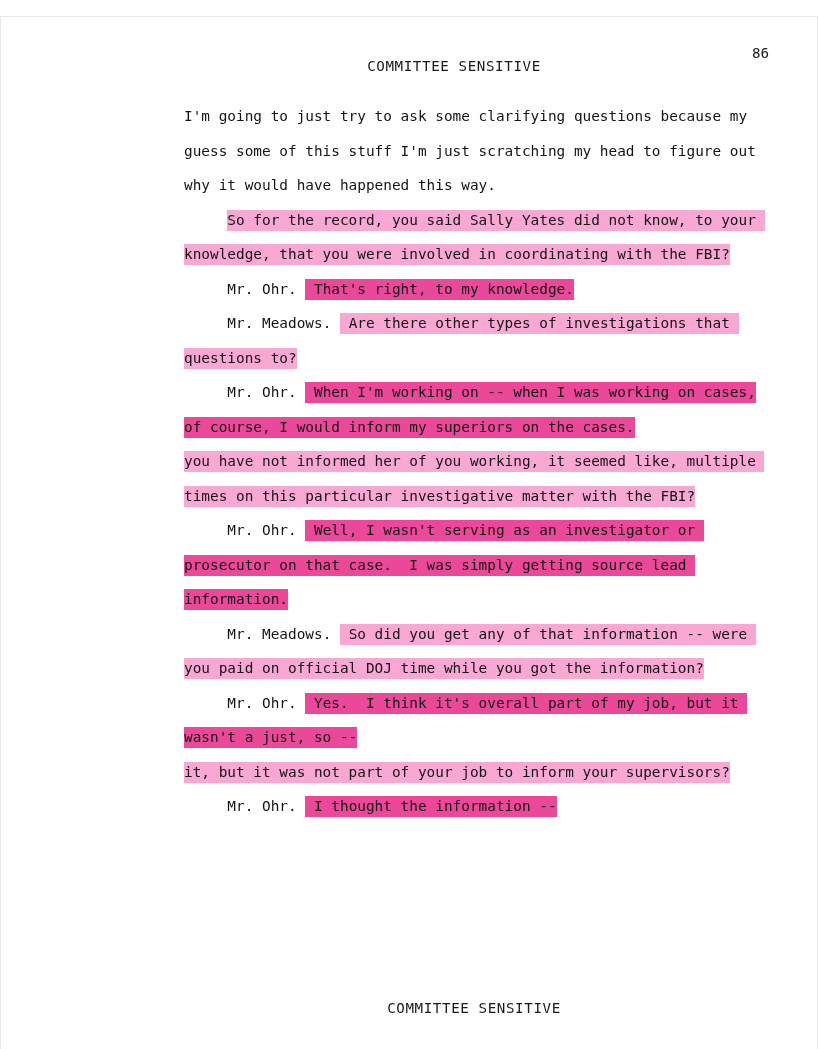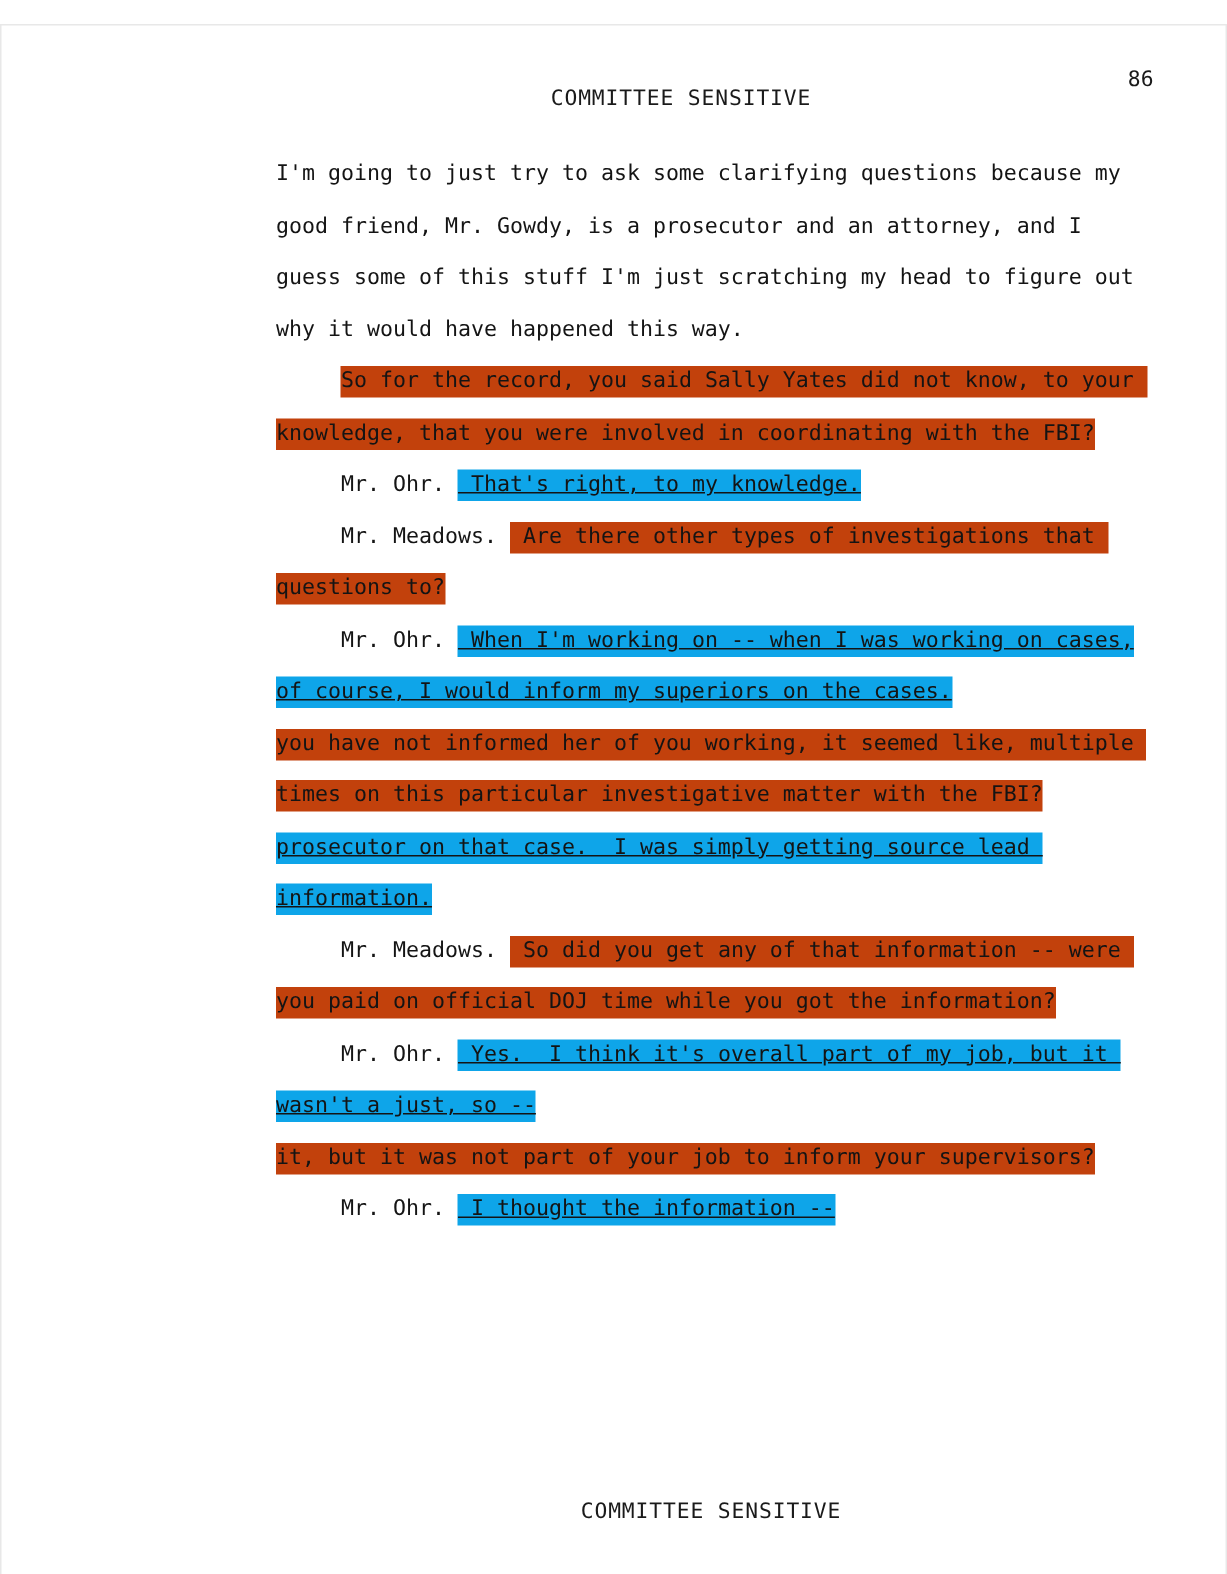--- a/index.html
+++ b/index.html
@@ -64,61 +64,60 @@
   }
   .ln {
     height: 34.5px;
     line-height: 34.5px;
     font-size: 14.4px;
     color: #141414;
     white-space: pre;
     letter-spacing: 0px;
   }
   .hl-green {
-    background: #c2410c;
+    background: #f9a8d4;
     padding: 2px 0 3px 0;
     box-decoration-break: clone;
     -webkit-box-decoration-break: clone;
   }
   .hl-yellow {
-    background: #0ea5e9;
+    background: #ec4899;
     padding: 2px 0 3px 0;
     box-decoration-break: clone;
-    text-decoration: underline;
     -webkit-box-decoration-break: clone;
   }
   .speaker {
     text-underline-offset: 3px;
   }
 </style>
 </head>
 <body>
 
 <div class="page">
 
   <div class="page-number">86</div>
 
   <div class="header-stamp">
     <span class="stamp-inner">COMMITTEE SENSITIVE</span>
   </div>
 
   <div class="body-text" id="body-text">
       <div class="ln"><span>I'm going to just try to ask some clarifying questions because my</span></div>
-      <div class="ln"><span>good friend, Mr. Gowdy, is a prosecutor and an attorney, and I</span></div>
       <div class="ln"><span>guess some of this stuff I'm just scratching my head to figure out</span></div>
       <div class="ln"><span>why it would have happened this way.</span></div>
       <div class="ln"><span>     </span><span class="hl-green">So for the record, you said Sally Yates did not know, to your </span></div>
       <div class="ln"><span class="hl-green">knowledge, that you were involved in coordinating with the FBI?</span></div>
       <div class="ln"><span>     Mr. </span><span class="speaker">Ohr.</span><span> </span><span class="hl-yellow"> That's right, to my knowledge.</span></div>
       <div class="ln"><span>     Mr. </span><span class="speaker">Meadows.</span><span> </span><span class="hl-green"> Are there other types of investigations that </span></div>
       <div class="ln"><span class="hl-green">questions to?</span></div>
       <div class="ln"><span>     Mr. </span><span class="speaker">Ohr.</span><span> </span><span class="hl-yellow"> When I'm working on -- when I was working on cases,</span></div>
       <div class="ln"><span class="hl-yellow">of course, I would inform my superiors on the cases.</span></div>
       <div class="ln"><span class="hl-green">you have not informed her of you working, it seemed like, multiple </span></div>
       <div class="ln"><span class="hl-green">times on this particular investigative matter with the FBI?</span></div>
+      <div class="ln"><span>     Mr. </span><span class="speaker">Ohr.</span><span> </span><span class="hl-yellow"> Well, I wasn't serving as an investigator or </span></div>
       <div class="ln"><span class="hl-yellow">prosecutor on that case.  I was simply getting source lead </span></div>
       <div class="ln"><span class="hl-yellow">information.</span></div>
       <div class="ln"><span>     Mr. </span><span class="speaker">Meadows.</span><span> </span><span class="hl-green"> So did you get any of that information -- were </span></div>
       <div class="ln"><span class="hl-green">you paid on official DOJ time while you got the information?</span></div>
       <div class="ln"><span>     Mr. </span><span class="speaker">Ohr.</span><span> </span><span class="hl-yellow"> Yes.  I think it's overall part of my job, but it </span></div>
       <div class="ln"><span class="hl-yellow">wasn't a just, so --</span></div>
       <div class="ln"><span class="hl-green">it, but it was not part of your job to inform your supervisors?</span></div>
       <div class="ln"><span>     Mr. </span><span class="speaker">Ohr.</span><span> </span><span class="hl-yellow"> I thought the information --</span></div>
     </div>
 

